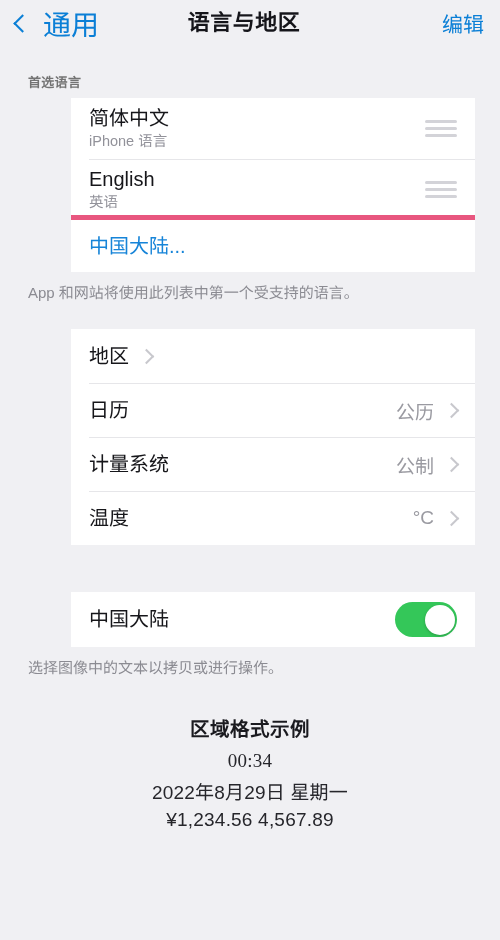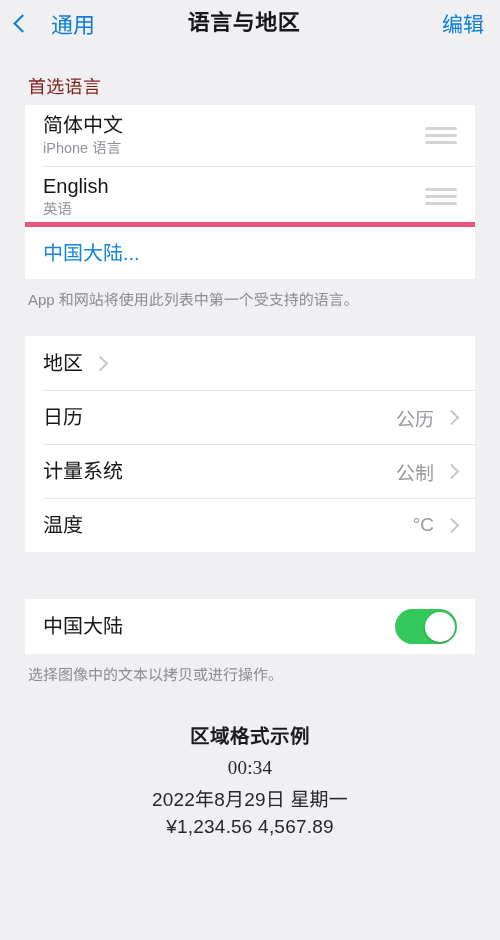--- a/index.html
+++ b/index.html
@@ -21,23 +21,23 @@
     position: relative;
     height: 46px;
     display: flex;
     align-items: center;
     padding: 0 16px;
     box-sizing: border-box;
   }
   .nav-back {
     display: flex;
     align-items: center;
-    gap: 20px;
+    gap: 12px;
     color: #0b7fd6;
-    font-size: 22px;
+    font-size: 28px;
     cursor: pointer;
     z-index: 2;
   }
   .nav-back .chev {
     display: inline-block;
     width: 11px;
     height: 11px;
     border-left: 2.6px solid #0b7fd6;
     border-bottom: 2.6px solid #0b7fd6;
     transform: rotate(45deg);
@@ -63,35 +63,37 @@
     font-size: 21px;
     cursor: pointer;
     z-index: 2;
   }
 
   
   .content {
     padding: 0 25px;
   }
   .section-header {
-    font-size: 18px;
-    color: #7f1d1d;
+    font-size: 13px;
+    color: #737373;
     padding: 26px 3px 7px 3px;
     letter-spacing: .3px;
+    font-weight: bold;
   }
   .section-footer {
     font-size: 15px;
     color: #8b8b92;
     padding: 11px 3px 0 3px;
     line-height: 1.35;
   }
   .card {
     background: #ffffff;
     border-radius: 0;
     overflow: hidden;
+    margin-left: 46px;
   }
   .row {
     display: flex;
     align-items: center;
     padding: 0 18px;
     min-height: 54px;
     position: relative;
     box-sizing: border-box;
   }
   .row + .row::before {

